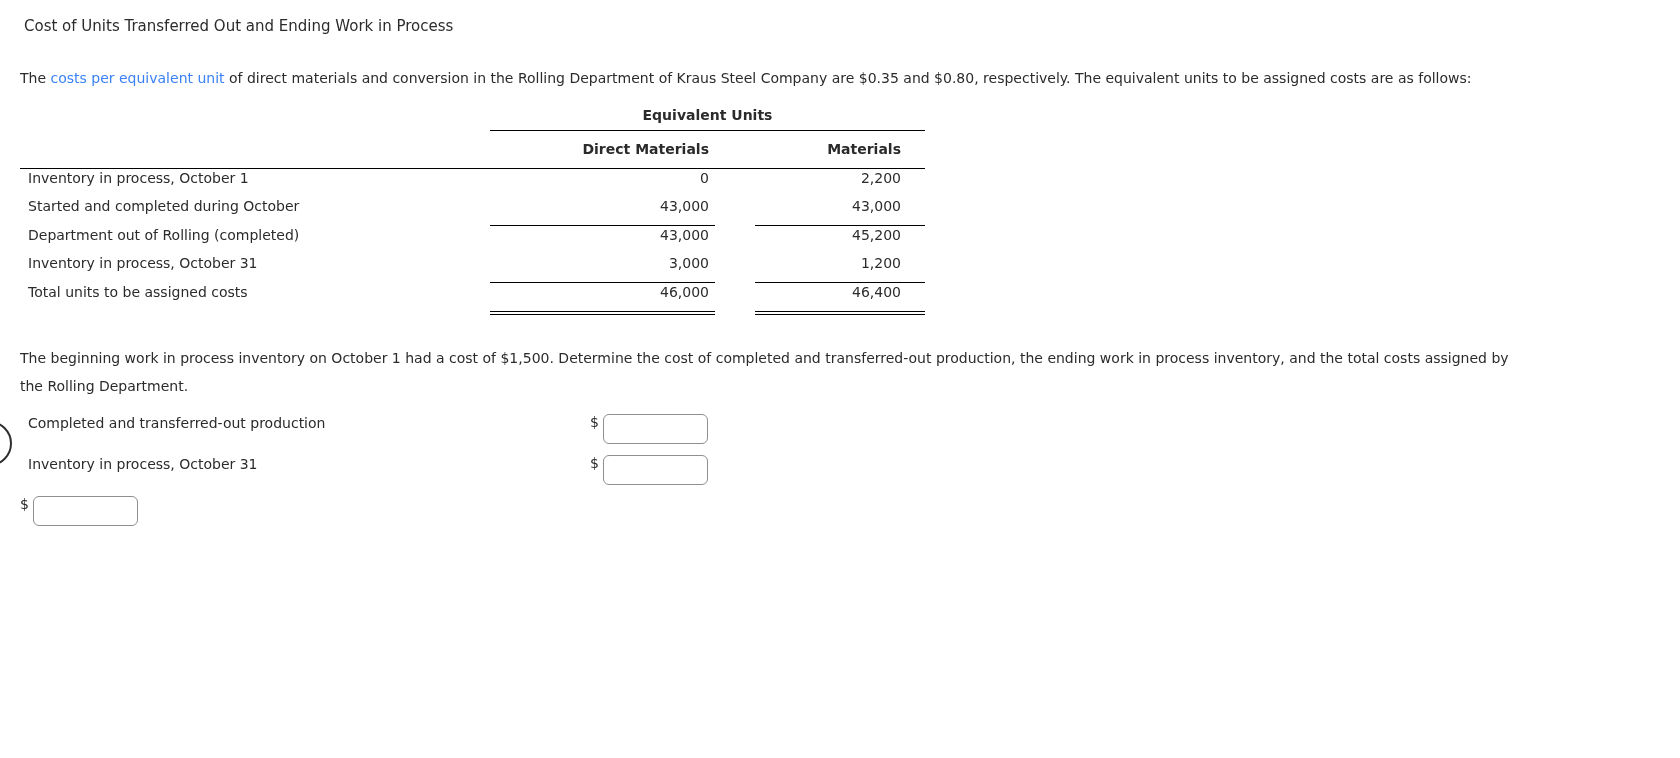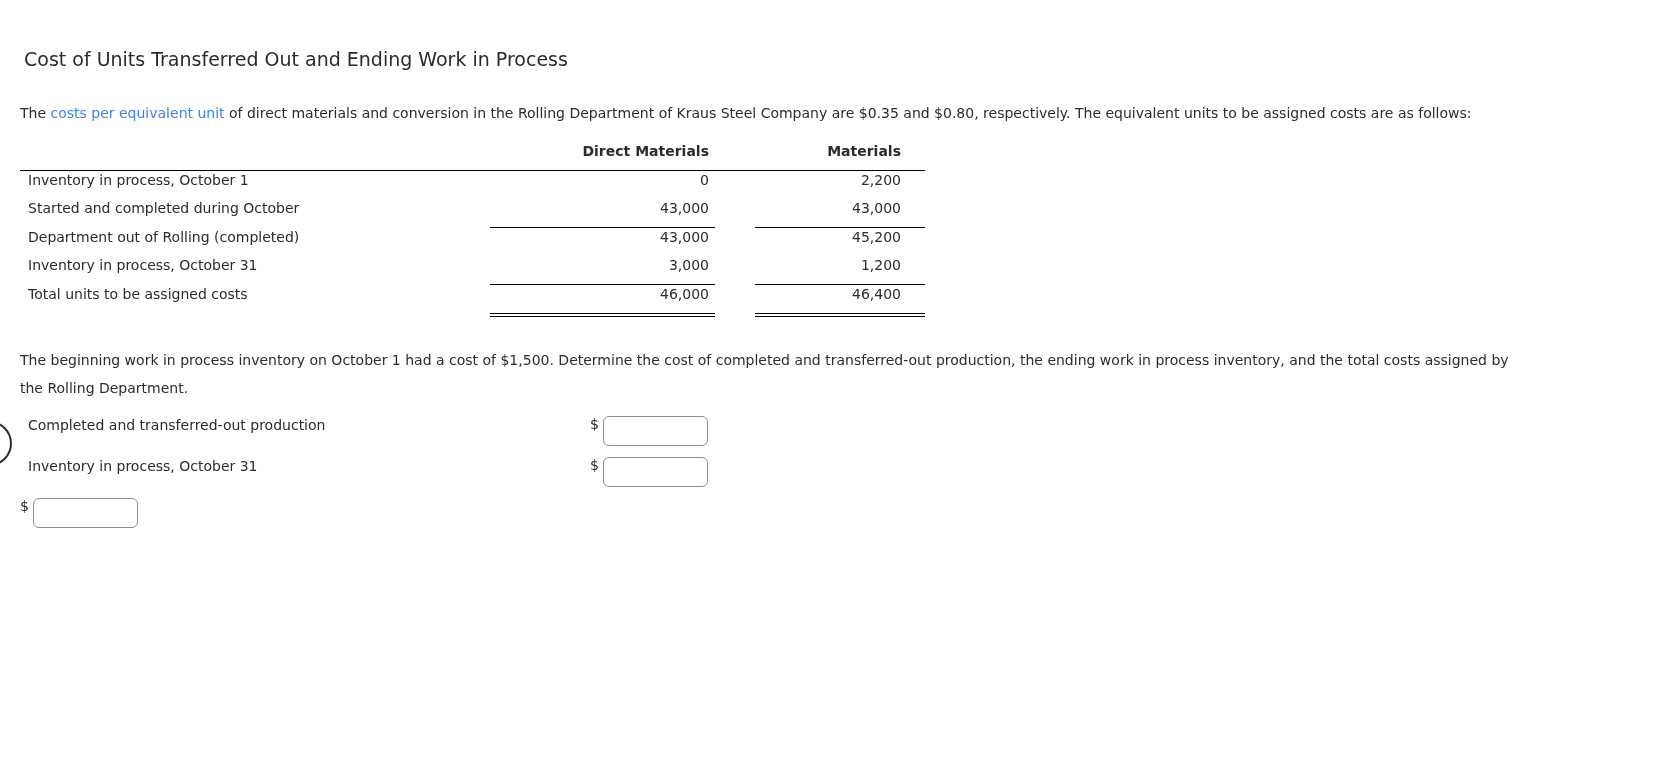--- a/index.html
+++ b/index.html
@@ -5,40 +5,40 @@
   * { margin: 0; padding: 0; box-sizing: border-box; }
   html, body { background: #ffffff; }
   body {
     width: 1680px; height: 758px;
     position: relative; overflow: hidden;
     font-family: "DejaVu Sans", "Liberation Sans", sans-serif;
     font-size: 14px; color: #2b2b2b;
   }
   .content { padding: 17px 0 0 20px; }
 
-  .page-title { font-size: 19px; padding-left: 4px; margin-top: 31px; }
+  .page-title { font-size: 15px; padding-left: 4px; }
 
   .para { max-width: 1490px; line-height: 28.5px; margin-top: 29px; }
   .green-link { color: #3b82f6; text-decoration: none; cursor: pointer; }
 
   
   .eu-table { width: 905px; margin-top: 14px; }
   .t-row { display: grid; grid-template-columns: 470px 225px 40px 170px; }
   .cell { padding-bottom: 10px; line-height: 18px; }
   .cell.label { padding-left: 8px; }
   .num { text-align: right; padding-right: 6px; }
   .num.conv { padding-right: 24px; }
 
   .group-head {
     grid-column: 2 / 5;
     text-align: center; font-weight: bold;
     padding-bottom: 7px; border-bottom: 1px solid #000;
   }
   .col-heads { border-bottom: 1px solid #000; }
-  .col-heads .cell { padding-bottom: 10px; }
+  .col-heads .cell { padding-top: 9px; padding-bottom: 10px; }
   .col-heads .num { font-weight: bold; }
 
   .u { border-bottom: 1px solid #000; }
 
   .dbl-row .dbl {
     height: 4px; margin-top: 0;
     border-top: 1px solid #000; border-bottom: 1px solid #000;
   }
   .dbl-row .dm-dbl  { grid-column: 2; }
   .dbl-row .conv-dbl { grid-column: 4; }
@@ -72,20 +72,24 @@
 <div class="clipped-circle"></div>
 
 <div class="content">
 
   <div class="page-title">Cost of Units Transferred Out and Ending Work in Process</div>
 
   <p class="para"><span>The </span><a class="green-link">costs per equivalent unit</a><span> of direct materials and conversion in the Rolling Department of Kraus Steel Company are $0.35 and $0.80, respectively. The equivalent units to be assigned costs are as follows:</span></p>
 
   <div class="eu-table">
 
+    <div class="t-row">
+      <div></div>
+      <div class="group-head">Equivalent Units</div>
+    </div>
 
     <div class="t-row col-heads">
       <div class="cell"></div>
       <div class="cell num dm">Direct Materials</div>
       <div class="cell"></div>
       <div class="cell num conv">Materials</div>
     </div>
 
     <div class="t-row">
       <div class="cell label">Inventory in process, October 1</div>

